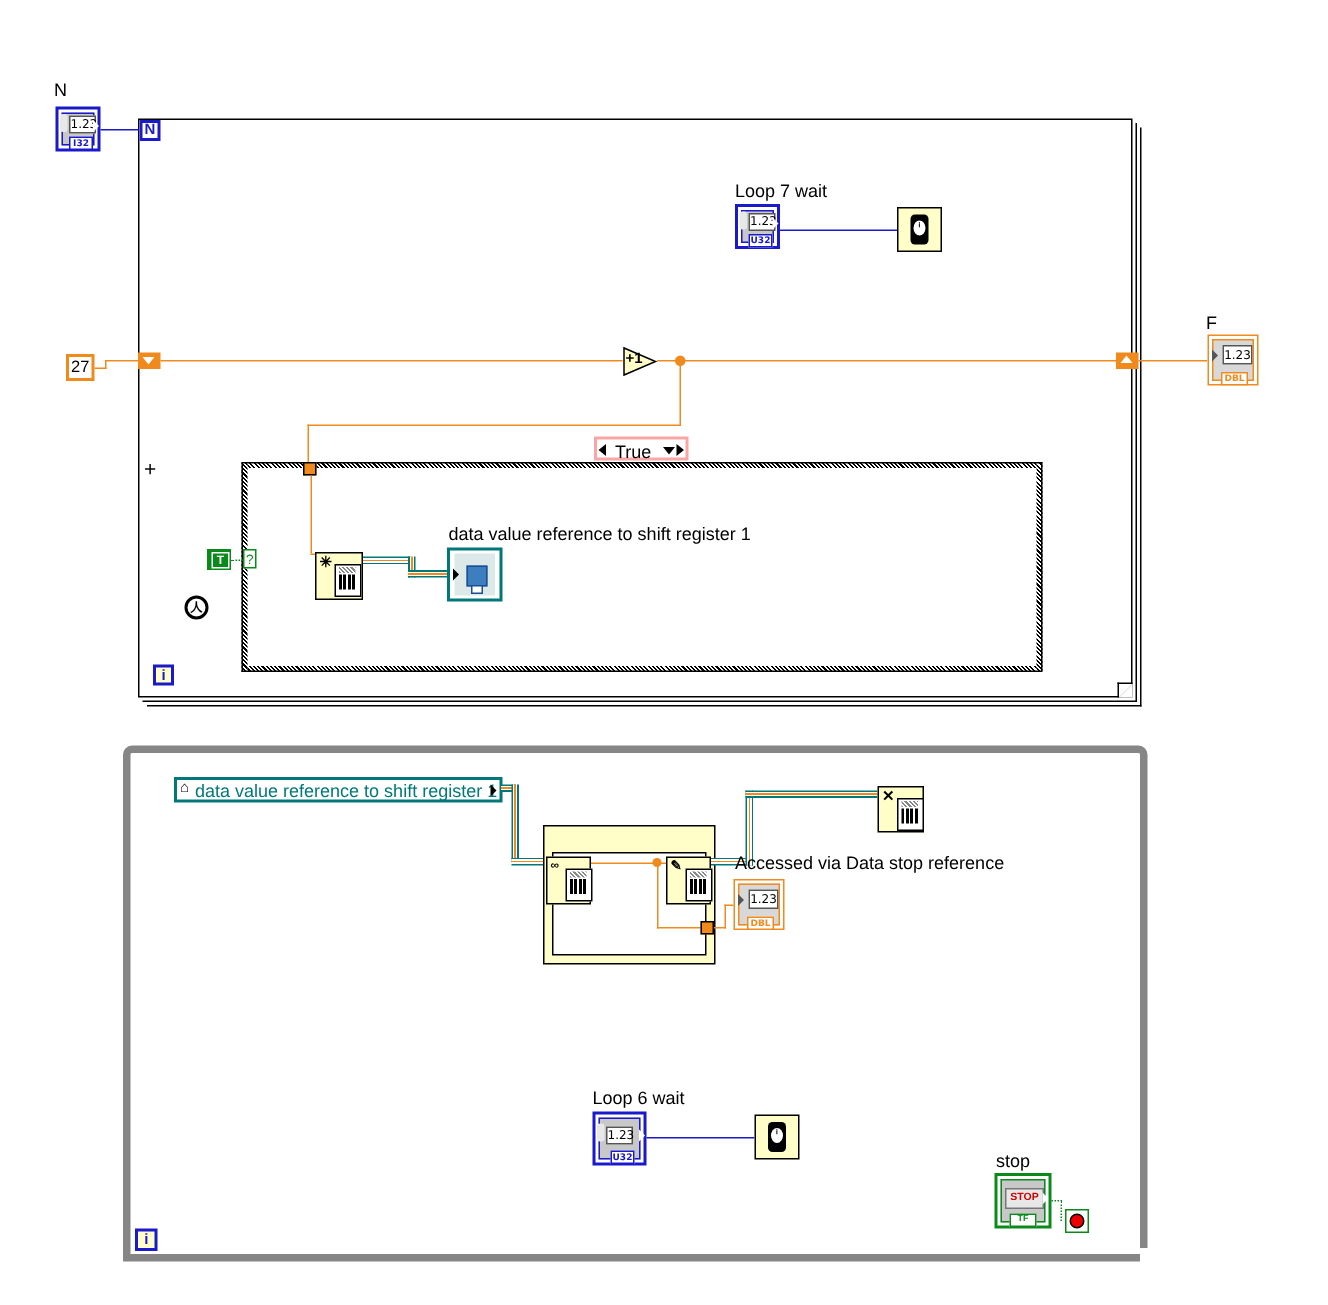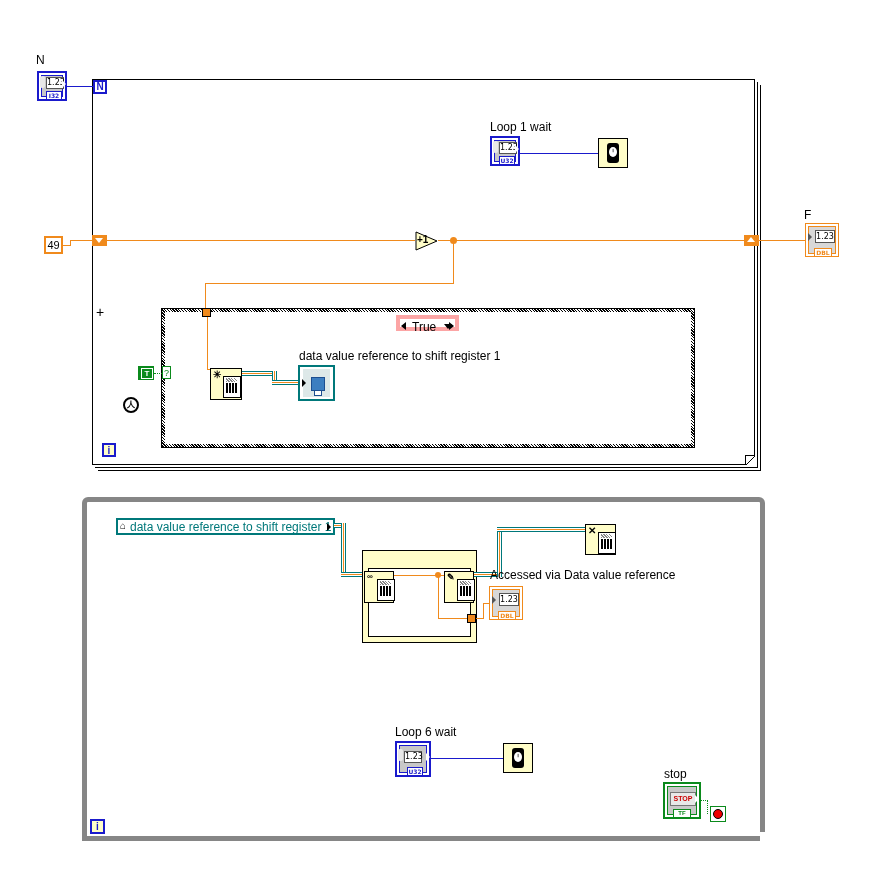--- a/index.html
+++ b/index.html
@@ -59,35 +59,35 @@
 <div class="num-ctl" style="left:37px;top:71px;">
   <div class="inner"></div>
     <div class="spin"></div>
   <div class="disp">1.23</div>
   <div class="arrow"></div>
   <div class="tag">I32</div>
 </div>
 <div class="wire w-blue" style="left:67px;top:86px;width:26px;height:1px;"></div>
 <div class="term" style="left:93px;top:80px;width:14px;height:14px;background:#fff;border:2px solid #1a1acc;color:#1a1acc;font-weight:bold;font-size:10px;line-height:10px;text-align:center;">N</div>
 
-<span class="label" style="left:490px;top:120px;">Loop 1 wait</span>
+<span class="label" style="left:490px;top:120px;">Loop 7 wait</span>
 <div class="num-ctl" style="left:490px;top:136px;">
   <div class="inner"></div>
     <div class="spin"></div>
   <div class="disp">1.23</div>
   <div class="arrow"></div>
   <div class="tag">U32</div>
 </div>
 <div class="wire w-blue" style="left:520px;top:153px;width:78px;height:1px;"></div>
 <div class="wait-fn" style="left:598px;top:138px;">
   <div class="watch"></div>
     <div class="face">ⁱ</div>
 </div>
 
-<div class="term" style="left:44px;top:236px;width:19px;height:18px;border:2px solid #f08a1c;background:#fff;font-size:11px;line-height:14px;text-align:center;">49</div>
+<div class="term" style="left:44px;top:236px;width:19px;height:18px;border:2px solid #f08a1c;background:#fff;font-size:11px;line-height:14px;text-align:center;">27</div>
 <div class="wire w-orange" style="left:63px;top:245px;width:8px;height:1px;"></div>
 <div class="wire w-orange" style="left:70px;top:240px;width:1px;height:6px;"></div>
 <div class="wire w-orange" style="left:70px;top:240px;width:22px;height:1px;"></div>
 <div class="term" style="left:92px;top:235px;width:15px;height:11px;background:#f08a1c;">
   <div style="position:absolute;left:3px;top:3px;width:0;height:0;border-left:4px solid transparent;border-right:4px solid transparent;border-top:5px solid #fff;"></div>
 </div>
 <div class="wire w-orange" style="left:107px;top:240px;width:308px;height:1px;"></div>
 
 <div class="abs" style="left:415px;top:231px;">
   <svg width="24" height="20">
@@ -112,21 +112,21 @@
     <div class="arrow"></div>
   <div class="disp">1.23</div>
   <div class="tag">DBL</div>
 </div>
 
 <div class="abs" style="left:96px;top:305px;font-size:14px;line-height:14px;">+</div>
 <div class="abs" style="left:123px;top:397px;width:12px;height:12px;border:2px solid #000;border-radius:50%;font-size:8px;line-height:12px;text-align:center;font-weight:bold;">人</div>
 
 <div class="abs" style="left:161px;top:308px;width:534px;height:140px;box-sizing:border-box;border:4px solid transparent;border-image:repeating-linear-gradient(45deg,#000 0 1px,#fff 1px 2px) 4;background:#fff;"></div>
 <div class="abs" style="left:161px;top:308px;width:534px;height:140px;box-sizing:border-box;border:1px solid #000;"></div>
-<div class="abs" style="left:396px;top:315px;width:63px;height:16px;background:#fff;border:4px solid #fca5a5;box-sizing:border-box;">
+<div class="abs" style="left:396px;top:291px;width:63px;height:16px;background:#fff;border:2px solid #fca5a5;box-sizing:border-box;">
   <span style="position:absolute;left:1px;top:3px;width:0;height:0;border-top:4px solid transparent;border-bottom:4px solid transparent;border-right:5px solid #000;"></span>
   <span style="position:absolute;left:12px;top:1px;font-size:12px;">True</span>
   <span style="position:absolute;left:44px;top:5px;width:0;height:0;border-left:4px solid transparent;border-right:4px solid transparent;border-top:5px solid #000;"></span>
   <span style="position:absolute;right:1px;top:3px;width:0;height:0;border-top:4px solid transparent;border-bottom:4px solid transparent;border-left:5px solid #000;"></span>
 </div>
 <div class="term" style="left:202px;top:308px;width:9px;height:9px;background:#f08a1c;border:1px solid #000;"></div>
 <div class="wire w-orange" style="left:207px;top:317px;width:1px;height:52px;"></div>
 <div class="wire w-orange" style="left:207px;top:369px;width:4px;height:1px;"></div>
 
 <div class="term" style="left:138px;top:366px;width:16px;height:14px;background:#0b8a1c;border:1px solid #0b8a1c;">
@@ -199,21 +199,21 @@
 <div class="abs" style="left:497px;top:527px;width:5px;height:50px;background:linear-gradient(90deg,#00787a 0 1px,#fff 1px 2px,#f08a1c 2px 3px,#fff 3px 4px,#00787a 4px 5px);"></div>
 <div class="abs" style="left:497px;top:527px;width:88px;height:5px;background:linear-gradient(#00787a 0 1px,#fff 1px 2px,#f08a1c 2px 3px,#fff 3px 4px,#00787a 4px 5px);"></div>
 <div class="fn-icon" style="left:585px;top:524px;width:31px;height:31px;">
   <span class="glyph">✕</span>
     <div class="doc">
       <div class="hatch"></div>
       <div class="grid"></div>
     </div>
 </div>
 
-<span class="label" style="left:490px;top:568px;">Accessed via Data value reference</span>
+<span class="label" style="left:490px;top:568px;">Accessed via Data stop reference</span>
 <div class="dbl-ind" style="left:489px;top:586px;">
   <div class="inner"></div>
     <div class="arrow"></div>
   <div class="disp">1.23</div>
   <div class="tag">DBL</div>
 </div>
 
 <span class="label" style="left:395px;top:725px;">Loop 6 wait</span>
 <div class="num-ctl" style="left:395px;top:741px;width:36px;height:36px;">
   <div class="inner"></div>

